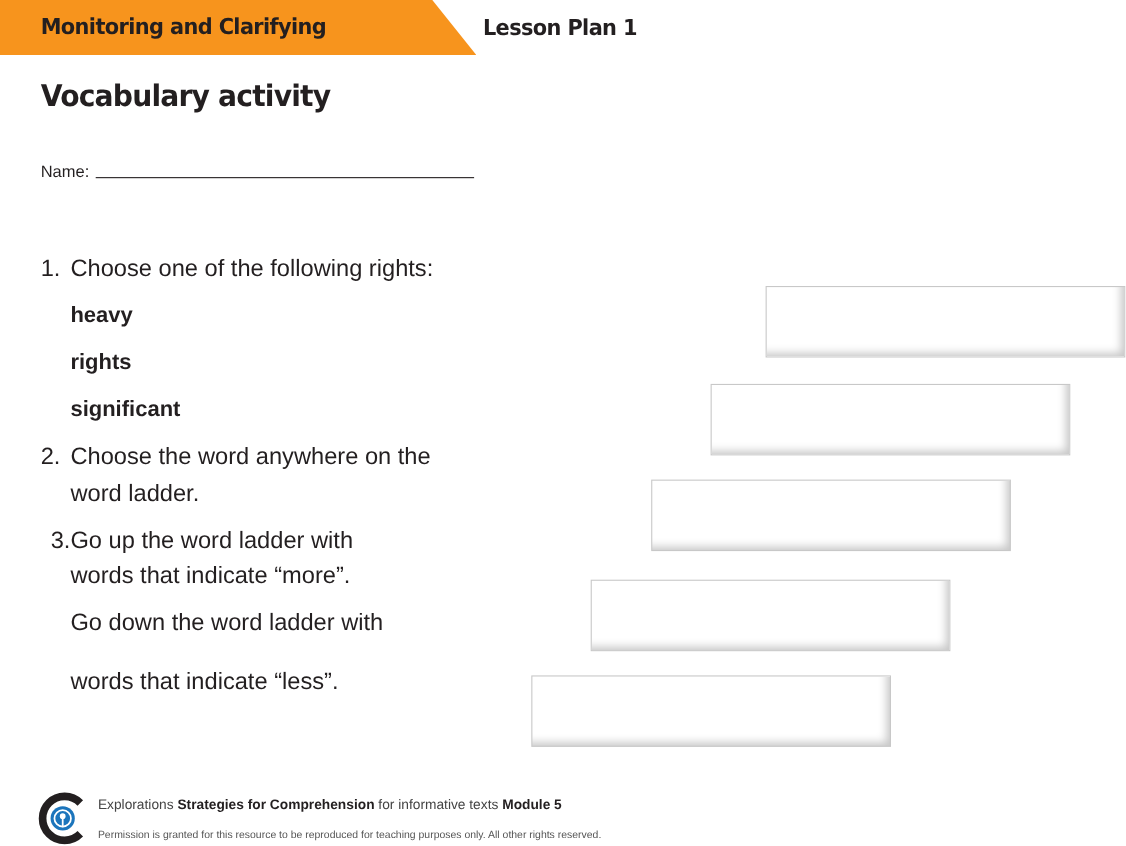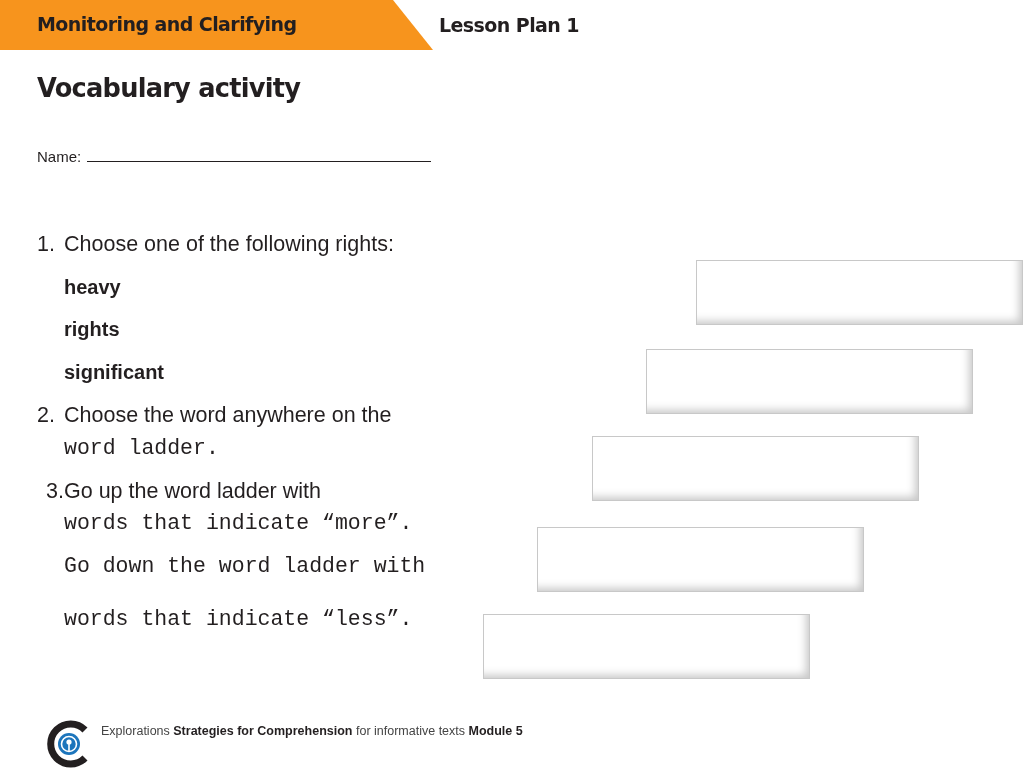--- a/index.html
+++ b/index.html
@@ -38,30 +38,30 @@
   }
   .name-label { font-size: 15px; color: #231f20; line-height: 18px; }
   .name-line {
     margin-left: 6px; width: 344px; height: 1px; background: #231f20;
     margin-bottom: 4px;
   }
 
   .instructions { position: absolute; left: 37px; top: 228px; width: 420px; }
   .step { position: absolute; left: 0; font-size: 21.5px; line-height: 33px; color: #231f20; white-space: nowrap; }
   .step .num { display: inline-block; width: 27px; }
-  .step-cont { position: absolute; left: 27px; font-size: 21.5px; line-height: 33px; color: #231f20; white-space: nowrap; font-family: Liberation Mono, monospace; }
+  .step-cont { position: absolute; left: 27px; font-size: 21.5px; line-height: 33px; color: #231f20; white-space: nowrap; }
   .word { position: absolute; left: 27px; font-size: 20px; font-weight: bold; line-height: 30px; color: #231f20; }
 
   .ladder-box {
     position: absolute; width: 327px; height: 65px; background: #ffffff;
     border: 1px solid #c8c8c8;
     box-shadow: inset -6px -6px 8px -3px rgba(0,0,0,0.22);
   }
 
-  .footer { position: absolute; left: 0; top: 716px; width: 1004px; height: 53px; margin-left: 12px; }
+  .footer { position: absolute; left: 0; top: 716px; width: 1004px; height: 53px; }
   .logo { position: absolute; left: 33px; top: 4px; width: 48px; height: 48px; }
   .footer-line1 { position: absolute; left: 89px; top: 8px; font-size: 12.5px; color: #231f20; white-space: nowrap; }
   .footer-line1 .light { font-weight: normal; color: #444; }
   .footer-line1 .strong { font-weight: bold; }
   .footer-line2, .footer-line3 { position: absolute; left: 89px; font-size: 9.5px; color: #555; white-space: nowrap; }
   .footer-line2 { top: 26px; }
   .footer-line3 { top: 38px; }
 </style>
 </head>
 <body>
@@ -111,13 +111,14 @@
     <circle cx="24" cy="24" r="7.5" fill="none" stroke="#ffffff" stroke-width="1.6"></circle>
     <circle cx="24" cy="22" r="2.6" fill="#ffffff"></circle>
     <rect x="23.2" y="23" width="1.6" height="9" fill="#ffffff"></rect>
   </svg>
   <div class="footer-line1">
     <span class="light">Explorations</span>
     <span class="strong">Strategies for Comprehension</span>
     <span class="light">for informative texts</span>
     <span class="strong">Module 5</span>
   </div>
+  <div class="footer-line3">Permission is granted for this resource to be reproduced for teaching purposes only. All other rights reserved.</div>
 </div>
 
 </body></html>

